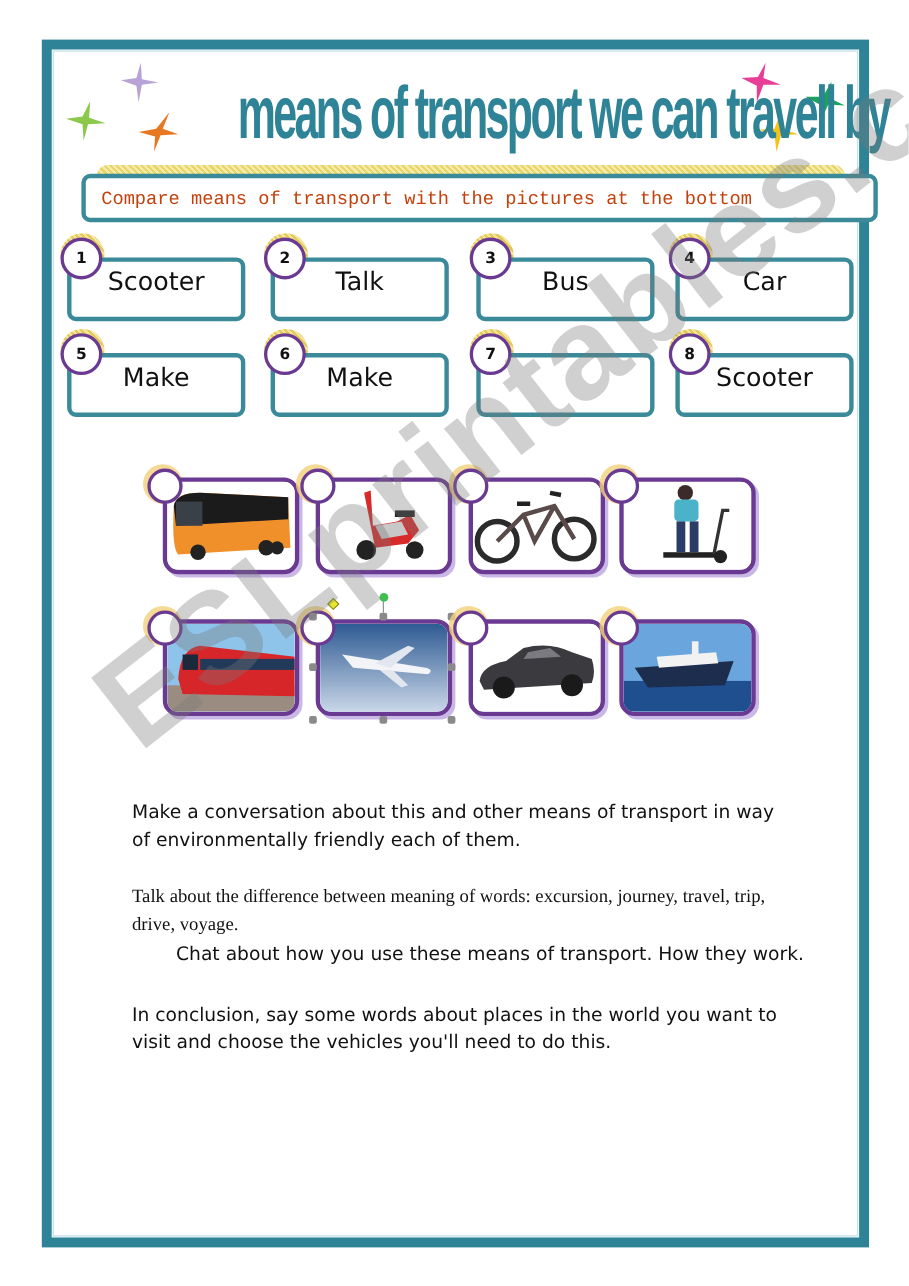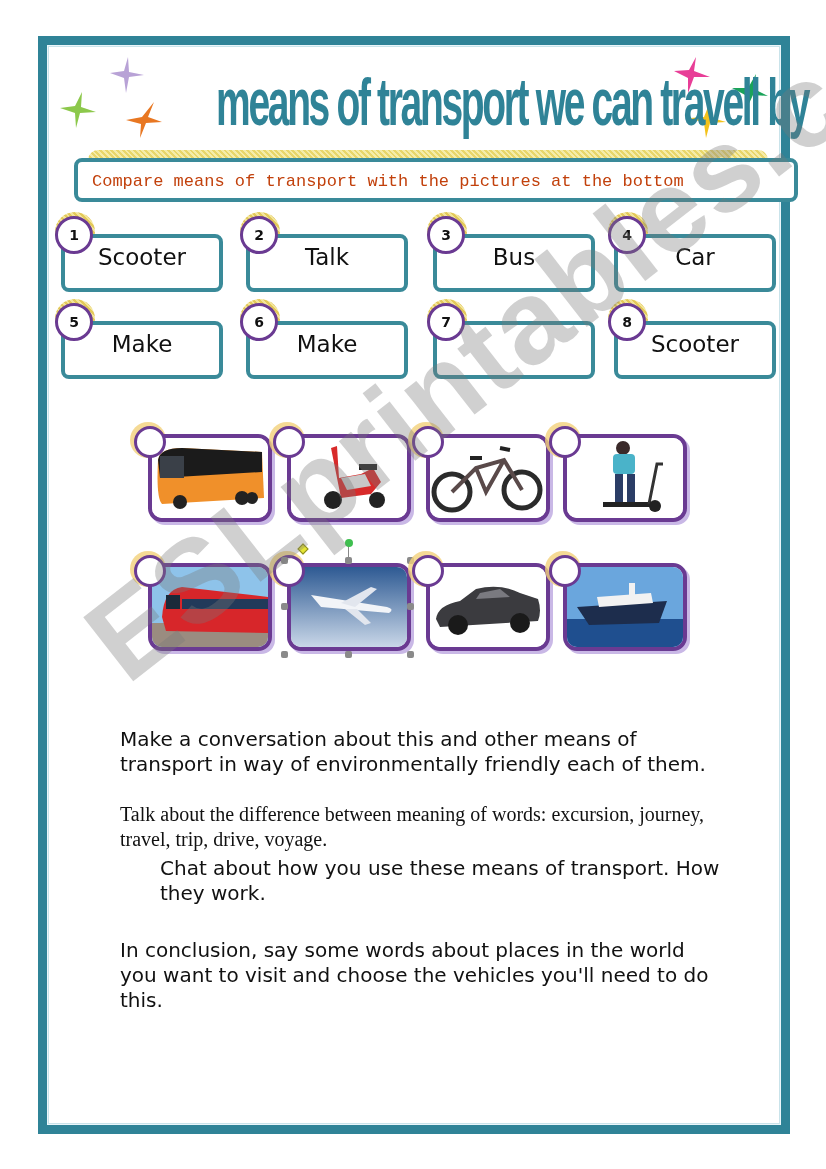--- a/index.html
+++ b/index.html
@@ -30,21 +30,21 @@
   .pic .shade { position:absolute; left:-18px; top:-12px; width:36px; height:36px; border-radius:50%;
                 background:#f2d17a; opacity:0.8; }
   .pic .frm { position:absolute; left:0; top:0; width:124px; height:88px; box-sizing:border-box;
               border:4px solid #6a3a92; border-radius:14px; background:#fff; overflow:hidden;
               box-shadow: 3px 3px 0 #c9b8e6; }
   .pic .circ { position:absolute; left:-14px; top:-8px; width:32px; height:32px; box-sizing:border-box;
                border:3px solid #6a3a92; border-radius:50%; background:#fff; }
   .scene { position:absolute; left:0; top:0; width:116px; height:80px; }
   .handle { position:absolute; width:7px; height:7px; background:#8a8a8a; border-radius:2px; }
   .para { position:absolute; left:120px; width:600px; font-family:"DejaVu Sans", sans-serif;
-          font-size:20px; line-height:25px; color:#111; }
+          font-size:17px; line-height:25px; color:#111; }
   .wm { position:absolute; left:60px; top:600px; font-family:"Liberation Sans", sans-serif; font-weight:bold;
         font-size:118px; color:rgba(120,120,120,0.35); transform:rotate(-38deg); transform-origin:left top;
         white-space:nowrap; letter-spacing:2px; pointer-events:none; }
 </style>
 </head>
 <body>
 
 <div class="frame"></div>
 <div class="inner-line"></div>
 
@@ -246,15 +246,15 @@
       <path d="M30 30 L84 26 L86 36 L32 40 Z" fill="#f2f2f2"></path>
       <rect x="62" y="16" width="6" height="12" fill="#f2f2f2"></rect>
     </svg>
   </div>
   <div class="circ"></div>
 </div>
 
 <div class="para" style="top:727px;">Make a conversation about this and other means of transport in way of environmentally friendly each of them.</div>
 <div class="para" style="top:802px;font-family:Liberation Serif, serif;">Talk about the difference between meaning of words: excursion, journey, travel, trip, drive, voyage.</div>
 <div class="para" style="top:856px;margin-left:40px;">Chat about how you use these means of transport. How they work.</div>
-<div class="para" style="top:938px;">In conclusion, say some words about places in the world you want to visit and choose the vehicles you'll need to do this.</div>
+<div class="para" style="top:911px;">In conclusion, say some words about places in the world you want to visit and choose the vehicles you'll need to do this.</div>
 
 <div class="wm">ESLprintables.com</div>
 
 </body></html>

